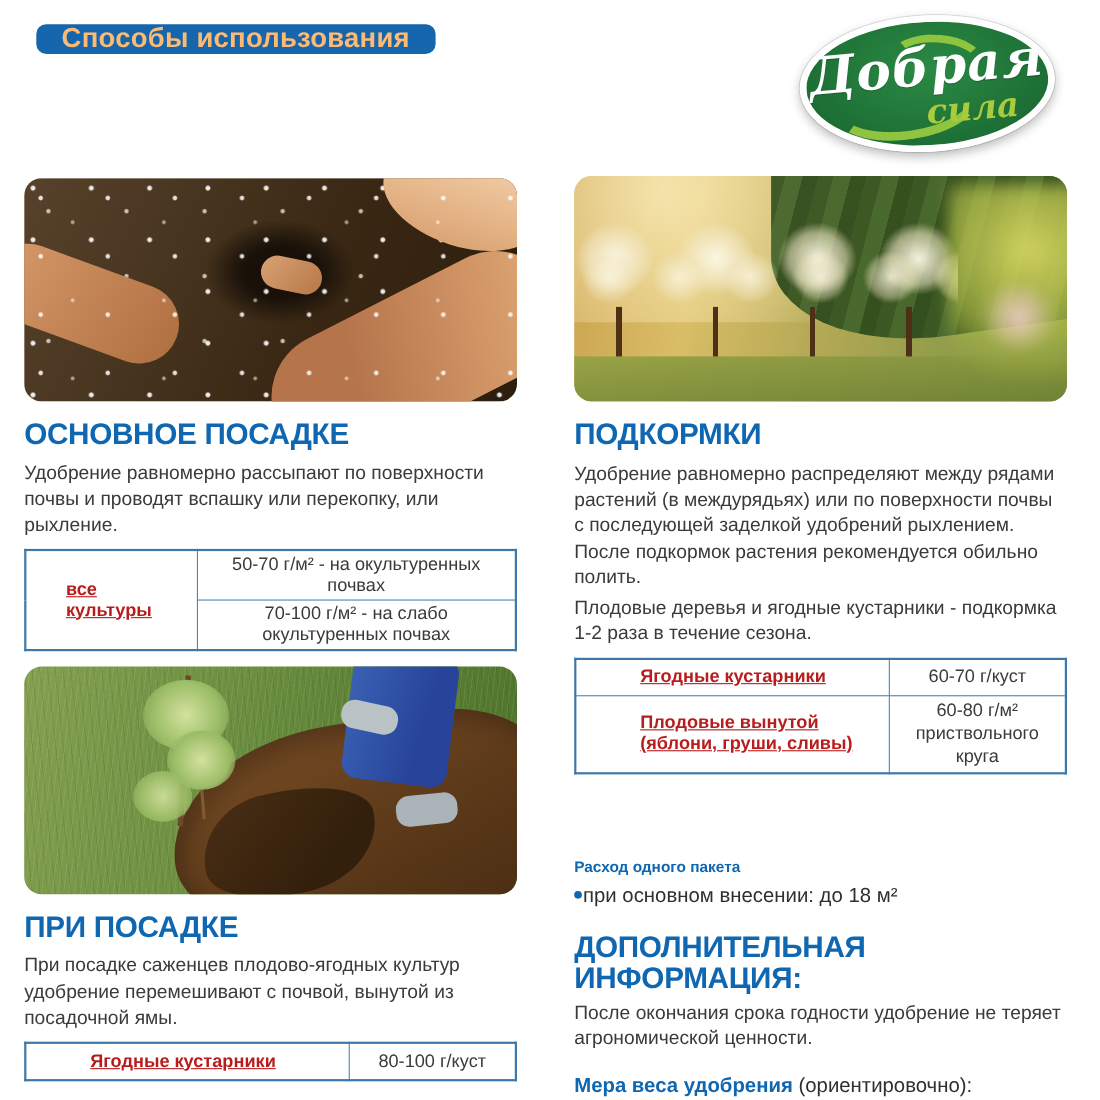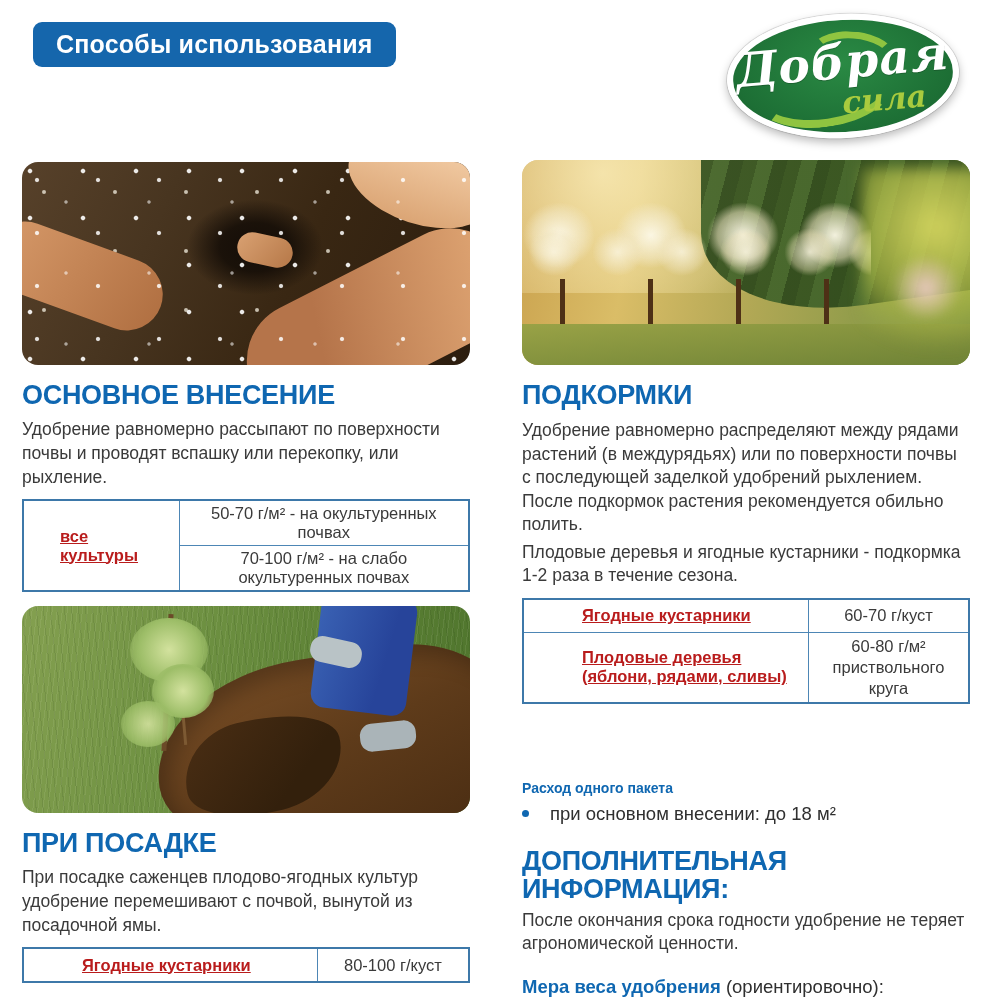--- a/index.html
+++ b/index.html
@@ -1,21 +1,21 @@
 <!DOCTYPE html>
 <html lang="ru"><head>
 <meta charset="utf-8">
 <style>
   html,body{margin:0;padding:0;background:#fff;}
   .page{position:relative;width:1000px;height:1000px;background:#ffffff;overflow:hidden;
         font-family:"Liberation Sans",sans-serif;color:#3a3a3a;}
 
   
-  .title-badge{position:absolute;left:33px;top:22px;height:45px;display:flex;align-items:center;
-    padding:0 23px;background:#1566ac;border-radius:9px;color:#ffffff;font-size:25px;font-weight:bold;letter-spacing:.2px;}
+  .title-badge{position:absolute;left:33px;top:22px;height:27px;display:flex;align-items:center;
+    padding:0 23px;background:#1566ac;border-radius:9px;color:#fdba74;font-size:25px;font-weight:bold;letter-spacing:.2px;}
   .logo{position:absolute;left:727px;top:14px;width:232px;height:124px;transform:rotate(-3deg);}
   .logo-oval{position:relative;width:100%;height:100%;border-radius:50%;
     background:radial-gradient(ellipse at 50% 38%,#2a8a44 0%,#1d6f35 70%,#175e2b 100%);
     border:6px solid #fff;box-shadow:0 4px 10px rgba(0,0,0,.28),0 0 0 1px #e2e2e2;box-sizing:border-box;}
   .logo-word1{position:absolute;left:0;right:0;top:14px;text-align:center;
     font-family:"DejaVu Serif",serif;font-style:italic;font-weight:bold;font-size:47px;color:#fff;
     transform:rotate(-2deg);letter-spacing:1px;text-shadow:0 1px 0 rgba(0,0,0,.2);}
   .logo-word2{position:absolute;right:28px;top:63px;font-family:"DejaVu Serif",serif;font-style:italic;
     font-weight:bold;font-size:31px;color:#a9cb3e;transform:rotate(-2deg);}
   .swoosh-top{position:absolute;top:12px;left:76px;width:74px;height:36px;border:7px solid transparent;
@@ -106,21 +106,21 @@
   table.rate td{border:1px solid #4d86b5;padding:3px 20px;height:26px;}
   td.lbl{font-weight:bold;color:#b91c1c;text-decoration:underline;}
   td.val{text-align:center;}
   .t1 td.lbl{padding-left:36px;}
   .t2{margin-top:26px;}
   .t2 td.lbl,.t3 td.lbl{padding-left:58px;}
   .pre{white-space:pre-line;line-height:21px;padding-top:4px;padding-bottom:4px;}
 
   
   .blue-h{margin:76px 0 0 0;font-size:14px;font-weight:bold;color:#0f67b1;}
-  .bullet-line{margin:7px 0 0 0;font-size:18.5px;color:#2f2f2f;display:flex;align-items:baseline;gap:21px;}
+  .bullet-line{margin:7px 0 0 0;font-size:18.5px;color:#2f2f2f;display:flex;align-items:baseline;gap:1px;}
   .dot{width:7px;height:7px;border-radius:50%;background:#0f67b1;flex:0 0 auto;position:relative;top:-3px;}
   h2.extra{margin:22px 0 0 0;}
   .measure-line{margin:20px 0 0 0;font-size:18.5px;}
   .measure-line .mh{font-weight:bold;color:#0f67b1;}
   .measure-line .ms{color:#2f2f2f;}
 </style>
 </head>
 <body>
 
 <div class="page">
@@ -139,21 +139,21 @@
   <div class="col-left">
 
     <div class="photo soil">
       <div class="hand-top-right"></div>
       <div class="hand-left"></div>
       <div class="hand-right"></div>
       <div class="fingers"></div>
       <div class="soil-overlay"></div>
     </div>
 
-    <h2 class="sec">ОСНОВНОЕ ВНЕСЕНИЕ</h2>
+    <h2 class="sec">ОСНОВНОЕ ПОСАДКЕ</h2>
     <p class="body">Удобрение равномерно рассыпают по поверхности почвы и проводят вспашку или перекопку, или рыхление.</p>
 
     <table class="rate t1">
       <tbody>
         <tr>
           <td class="lbl" rowspan="2" style="width:35%;">все культуры</td>
           <td class="val">50-70 г/м² - на окультуренных почвах</td>
         </tr>
         <tr>
           <td class="val">70-100 г/м² - на слабо окультуренных почвах</td>
@@ -206,21 +206,21 @@
     <p class="body" style="margin-top:10px;">Удобрение равномерно распределяют между рядами растений (в междурядьях) или по поверхности почвы с последующей заделкой удобрений  рыхлением. После подкормок растения рекомендуется обильно полить.</p>
     <p class="body" style="margin-top:4px;">Плодовые деревья и ягодные кустарники  - подкормка 1-2 раза в течение сезона.</p>
 
     <table class="rate t3">
       <tbody>
         <tr>
           <td class="lbl" style="width:64%;">Ягодные кустарники</td>
           <td class="val">60-70 г/куст</td>
         </tr>
         <tr>
-          <td class="lbl">Плодовые деревья (яблони, рядами, сливы)</td>
+          <td class="lbl">Плодовые вынутой (яблони, груши, сливы)</td>
           <td class="val pre">60-80 г/м²
 приствольного круга</td>
         </tr>
       </tbody>
     </table>
 
     <div class="blue-h">Расход одного пакета</div>
     <div class="bullet-line">
       <span class="dot"></span>
       <span>при основном внесении: до 18 м²</span>

